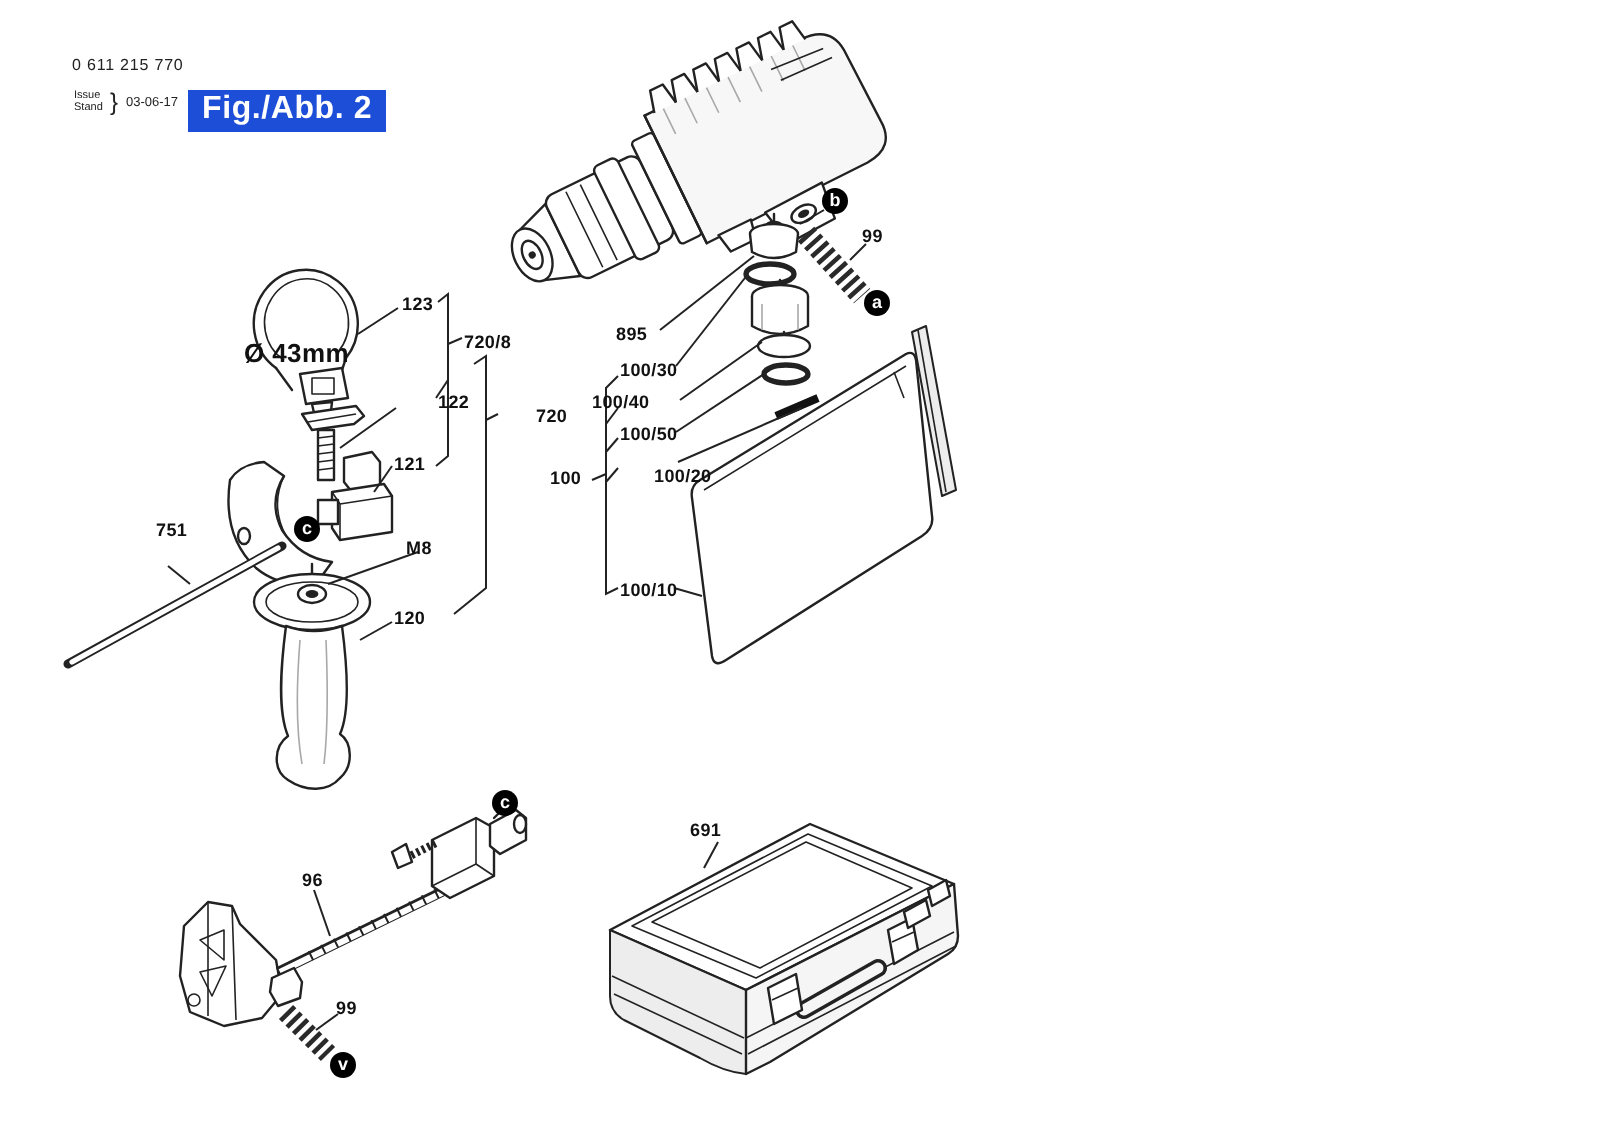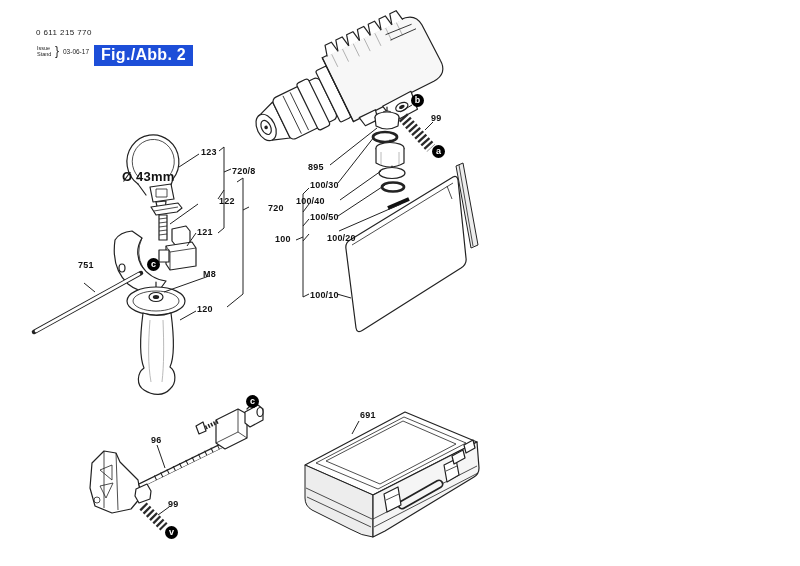--- a/index.html
+++ b/index.html
@@ -233,21 +233,21 @@
   <div class="pl" style="left:308px;top:162px;">895</div>
   <div class="pl" style="left:431px;top:113px;">99</div>
   <div class="pl" style="left:310px;top:180px;">100/30</div>
   <div class="pl" style="left:296px;top:196px;text-align:center;">100/40</div>
   <div class="pl" style="left:310px;top:212px;">100/50</div>
   <div class="pl" style="left:311px;top:233px;margin-left:16px;">100/20</div>
   <div class="pl" style="left:275px;top:234px;">100</div>
   <div class="pl" style="left:310px;top:290px;">100/10</div>
   <div class="pl" style="left:151px;top:435px;">96</div>
   <div class="pl" style="left:168px;top:499px;">99</div>
-  <div class="pl" style="left:360px;top:410px;text-align:right;">691</div>
+  <div class="pl" style="left:345px;top:410px;text-align:right;">691</div>
 
   <div class="co" style="left:411px;top:94px;">b</div>
   <div class="co" style="left:432px;top:145px;">a</div>
   <div class="co" style="left:147px;top:258px;">c</div>
   <div class="co" style="left:246px;top:395px;">c</div>
   <div class="co" style="left:165px;top:526px;">v</div>
 
   <div class="footer">
     <div>Modifications reserved</div>
     <div>Änderungen vorbehalten</div>

